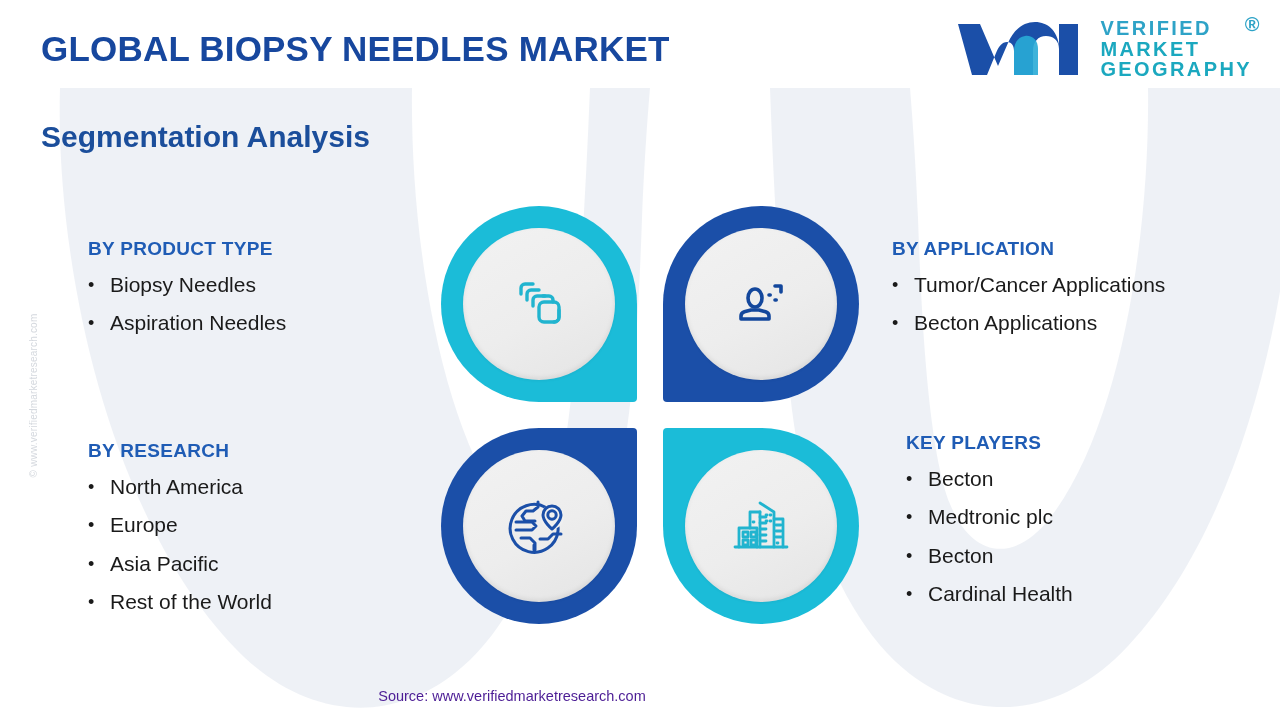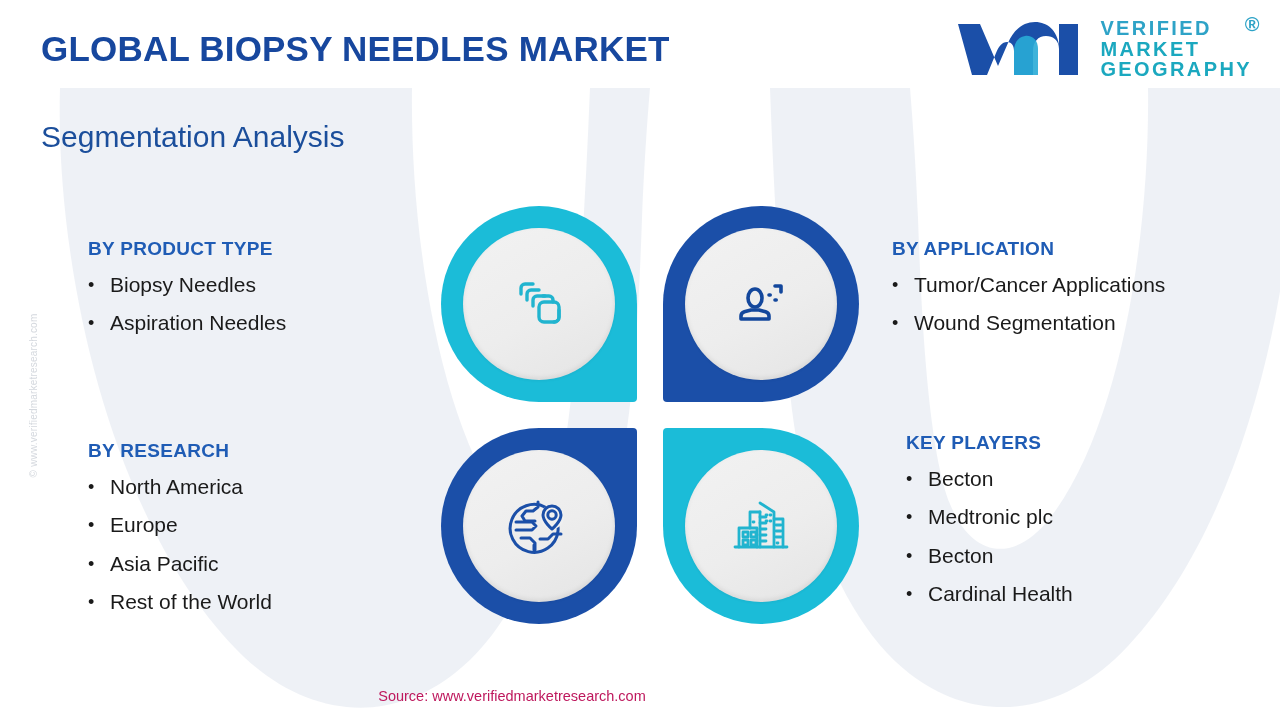--- a/index.html
+++ b/index.html
@@ -87,21 +87,21 @@
     font-weight: 700;
     letter-spacing: 0;
   }
 
   
   .subtitle {
     position: absolute;
     left: 41px;
     top: 120px;
     font-size: 30px;
-    font-weight: 400;
+    font-weight: 700;
     color: #1B4E9B;
     z-index: 5;
     white-space: nowrap;
   }
 
   
   .side-watermark {
     position: absolute;
     left: -92px;
     top: 390px;
@@ -222,21 +222,21 @@
   .quad-icon { display: block; }
 
   
   .source {
     position: absolute;
     left: 0;
     top: 688px;
     width: 1024px;
     text-align: center;
     font-size: 14.5px;
-    color: #be185d;
+    color: #4c1d95;
     z-index: 6;
   }
 </style>
 </head>
 <body>
 
 <div class="page">
 
   <svg class="bg-watermark" viewBox="0 0 1280 632" preserveAspectRatio="none" aria-hidden="true">
     <path d="M 60,0
@@ -324,21 +324,21 @@
 
   <div class="segment seg-app">
     <div class="seg-head">BY APPLICATION</div>
     <ul class="seg-list">
       <li class="seg-item">
         <span class="seg-bullet">•</span>
         <span>Tumor/Cancer Applications</span>
       </li>
       <li class="seg-item">
         <span class="seg-bullet">•</span>
-        <span>Wound Segmentation</span>
+        <span>Becton Applications</span>
       </li>
     </ul>
   </div>
 
   <div class="segment seg-players">
     <div class="seg-head">KEY PLAYERS</div>
     <ul class="seg-list">
       <li class="seg-item">
         <span class="seg-bullet">•</span>
         <span>Becton</span>

